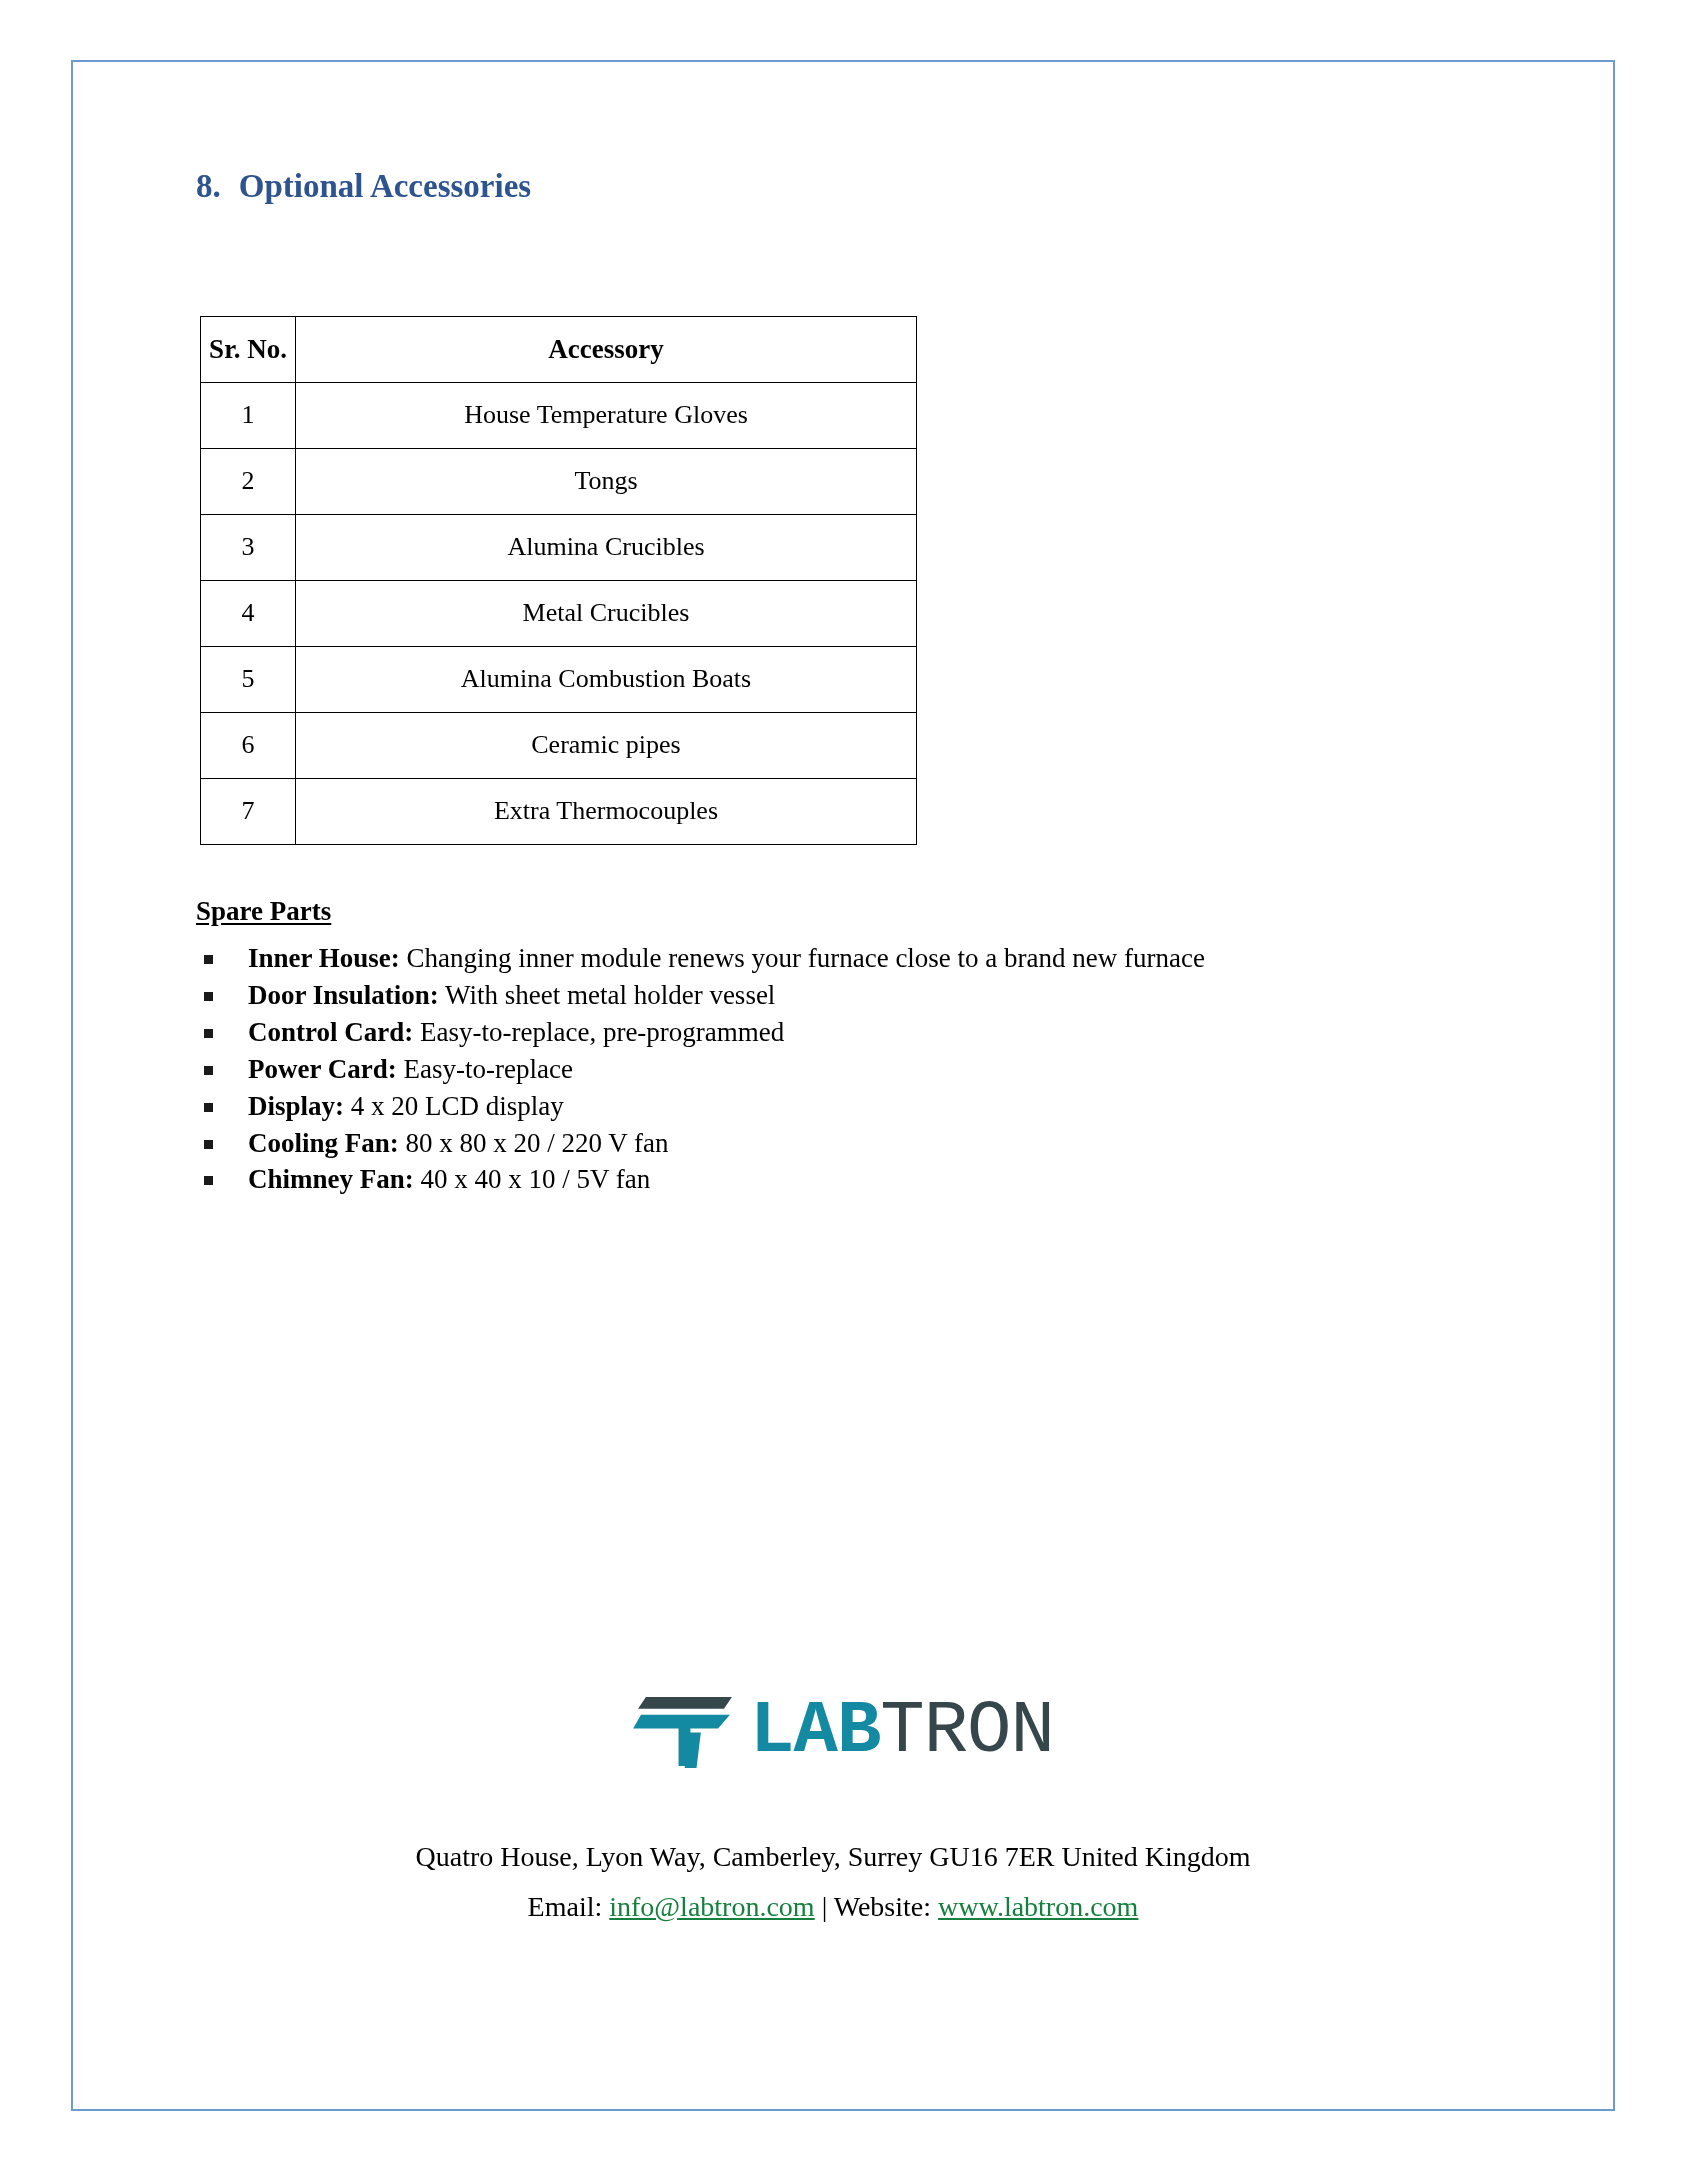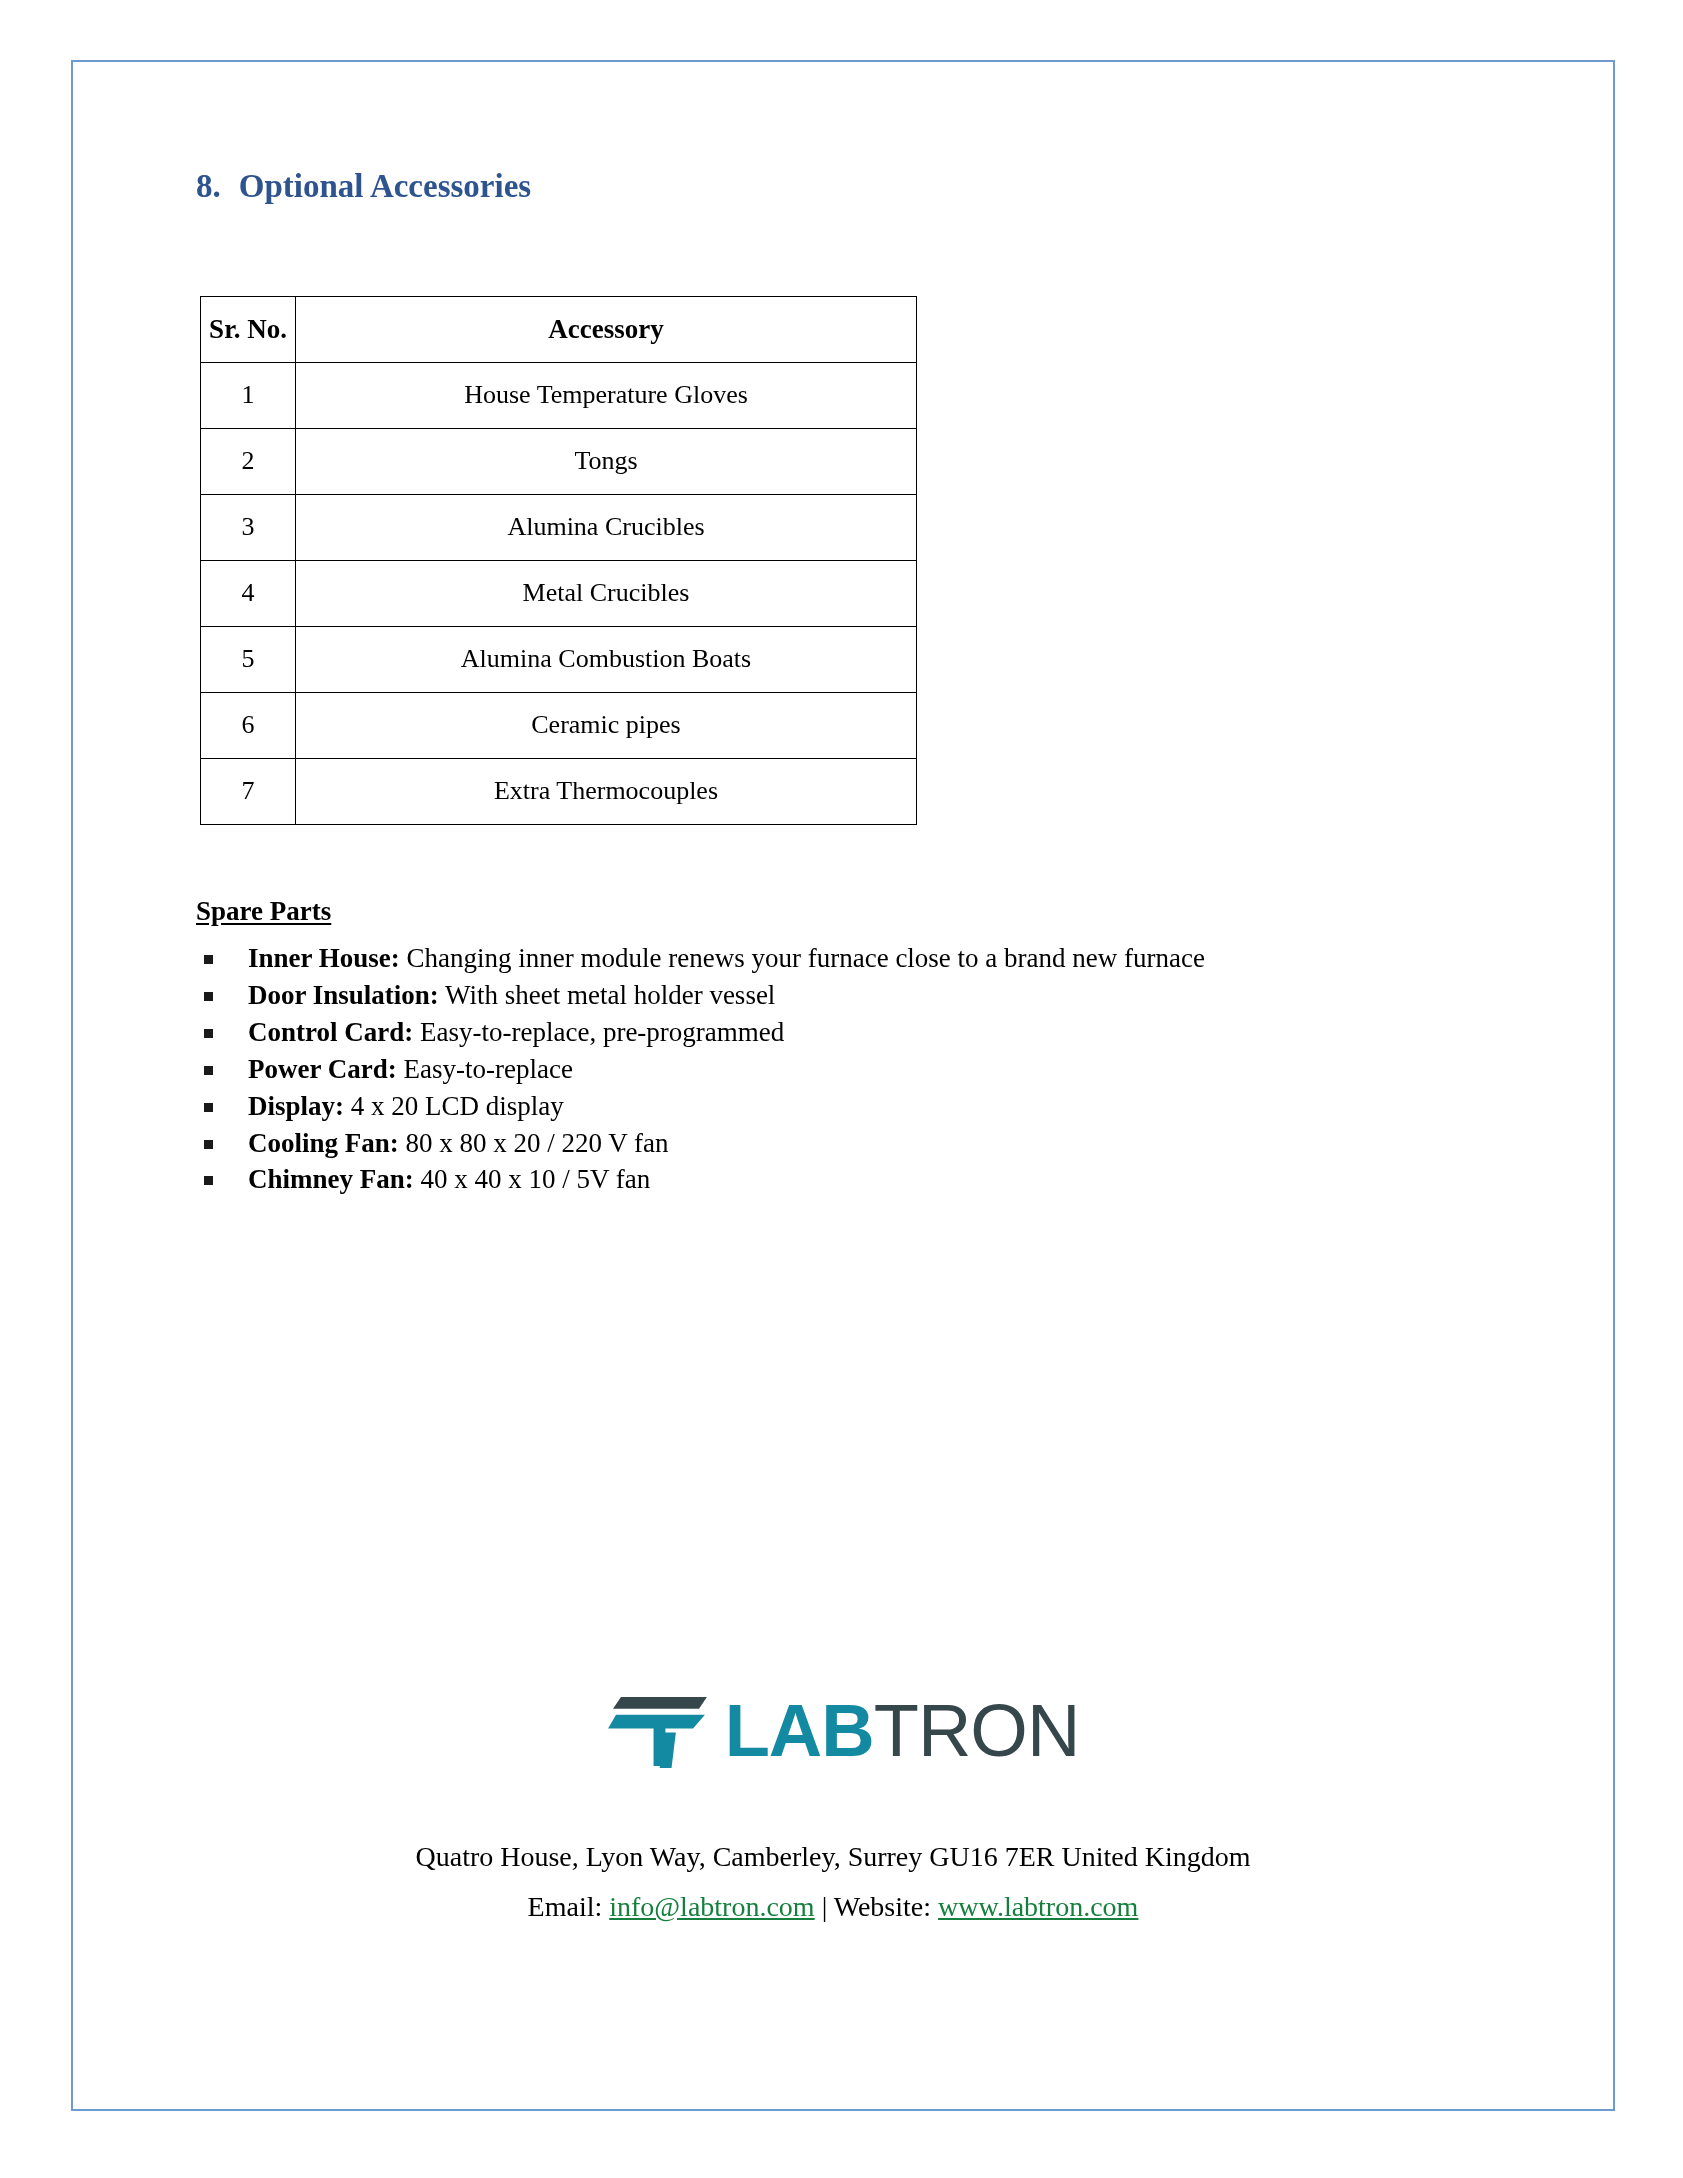--- a/index.html
+++ b/index.html
@@ -85,21 +85,21 @@
     align-items: baseline;
   }
   .section-heading .sec-num {
     margin-right: 18px;
   }
 
   
   #accessories-table {
     position: absolute;
     left: 200px;
-    top: 296px;
+    top: 316px;
     width: 716px;
     border-collapse: collapse;
     table-layout: fixed;
   }
   #accessories-table col.c1 { width: 95px; }
   #accessories-table col.c2 { width: 621px; }
   #accessories-table th,
   #accessories-table td {
     border: 1.5px solid #000000;
     text-align: center;
@@ -172,21 +172,21 @@
     display: flex;
     align-items: center;
   }
   #logo-mark {
     width: 107px;
     height: 83px;
     margin-right: 14px;
     display: block;
   }
   #logo-wordmark {
-    font-family: Liberation Sans, sans-serif;
+    font-family: Liberation Mono, monospace;
     font-size: 74px;
     font-weight: bold;
     letter-spacing: -1px;
     line-height: 1;
     white-space: nowrap;
   }
   #logo-wordmark .lab { color: #1489a2; }
   #logo-wordmark .tron { color: #36474c; font-weight: normal; }
 
   

